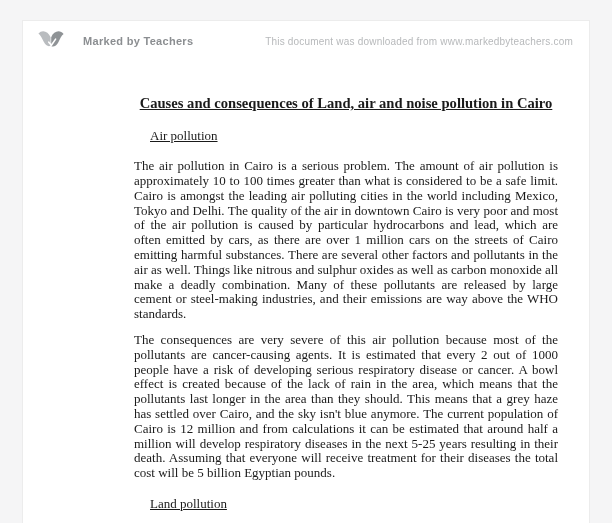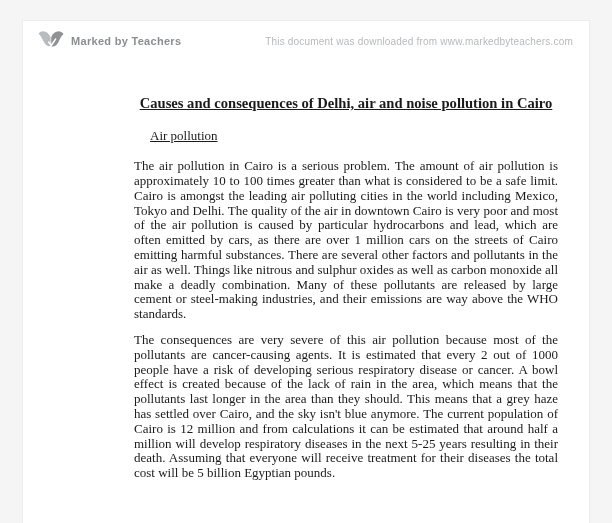--- a/index.html
+++ b/index.html
@@ -31,21 +31,21 @@
   .page-header {
     position: relative;
     height: 46px;
   }
   .logo {
     position: absolute;
     left: 14px;
     top: 8px;
     display: flex;
     align-items: center;
-    gap: 6px;
+    gap: 18px;
     cursor: pointer;
   }
   .logo-icon {
     display: inline-block;
     width: 28px;
     height: 23px;
     line-height: 0;
   }
   .logo-text {
     color: #8b8e91;
@@ -105,26 +105,27 @@
             <path d="M14.2 8.2 C16.8 1.6 23.2 0.4 26.6 5.0 C24.2 6.6 23.0 10.0 21.5 13.0 C19.5 17.0 16.2 18.6 14.2 17.0 Z" fill="#8f9396"></path>
             <path d="M11.8 13.2 l2.6 3.1 4.2-6.2" stroke="#ffffff" stroke-width="1.6" fill="none" stroke-linecap="round" stroke-linejoin="round"></path>
           </svg>
         </span>
         <span class="logo-text">Marked by Teachers</span>
       </div>
       <div class="download-notice">This document was downloaded from www.markedbyteachers.com</div>
     </div>
 
     <div class="doc">
-      <h1 class="doc-title">Causes and consequences of Delhi, air and noise pollution in Cairo</h1>
+      <h1 class="doc-title">Causes and consequences of Land, air and noise pollution in Cairo</h1>
 
       <div class="section">
         <div class="section-heading">Air pollution</div>
         <p>The air pollution in Cairo is a serious problem. The amount of air pollution is approximately 10 to 100 times greater than what is considered to be a safe limit. Cairo is amongst the leading air polluting cities in the world including Mexico, Tokyo and Delhi. The quality of the air in downtown Cairo is very poor and most of the air pollution is caused by particular hydrocarbons and lead, which are often emitted by cars, as there are over 1 million cars on the streets of Cairo emitting harmful substances. There are several other factors and pollutants in the air as well. Things like nitrous and sulphur oxides as well as carbon monoxide all make a deadly combination. Many of these pollutants are released by large cement or steel-making industries, and their emissions are way above the WHO standards.</p>
         <p>The consequences are very severe of this air pollution because most of the pollutants are cancer-causing agents. It is estimated that every 2 out of 1000 people have a risk of developing serious respiratory disease or cancer. A bowl effect is created because of the lack of rain in the area, which means that the pollutants last longer in the area than they should. This means that a grey haze has settled over Cairo, and the sky isn't blue anymore. The current population of Cairo is 12 million and from calculations it can be estimated that around half a million will develop respiratory diseases in the next 5-25 years resulting in their death. Assuming that everyone will receive treatment for their diseases the total cost will be 5 billion Egyptian pounds.</p>
       </div>
 
       <div class="section">
+        <div class="section-heading">Land pollution</div>
       </div>
     </div>
 
   </div>
 </div>
 
 </body></html>

